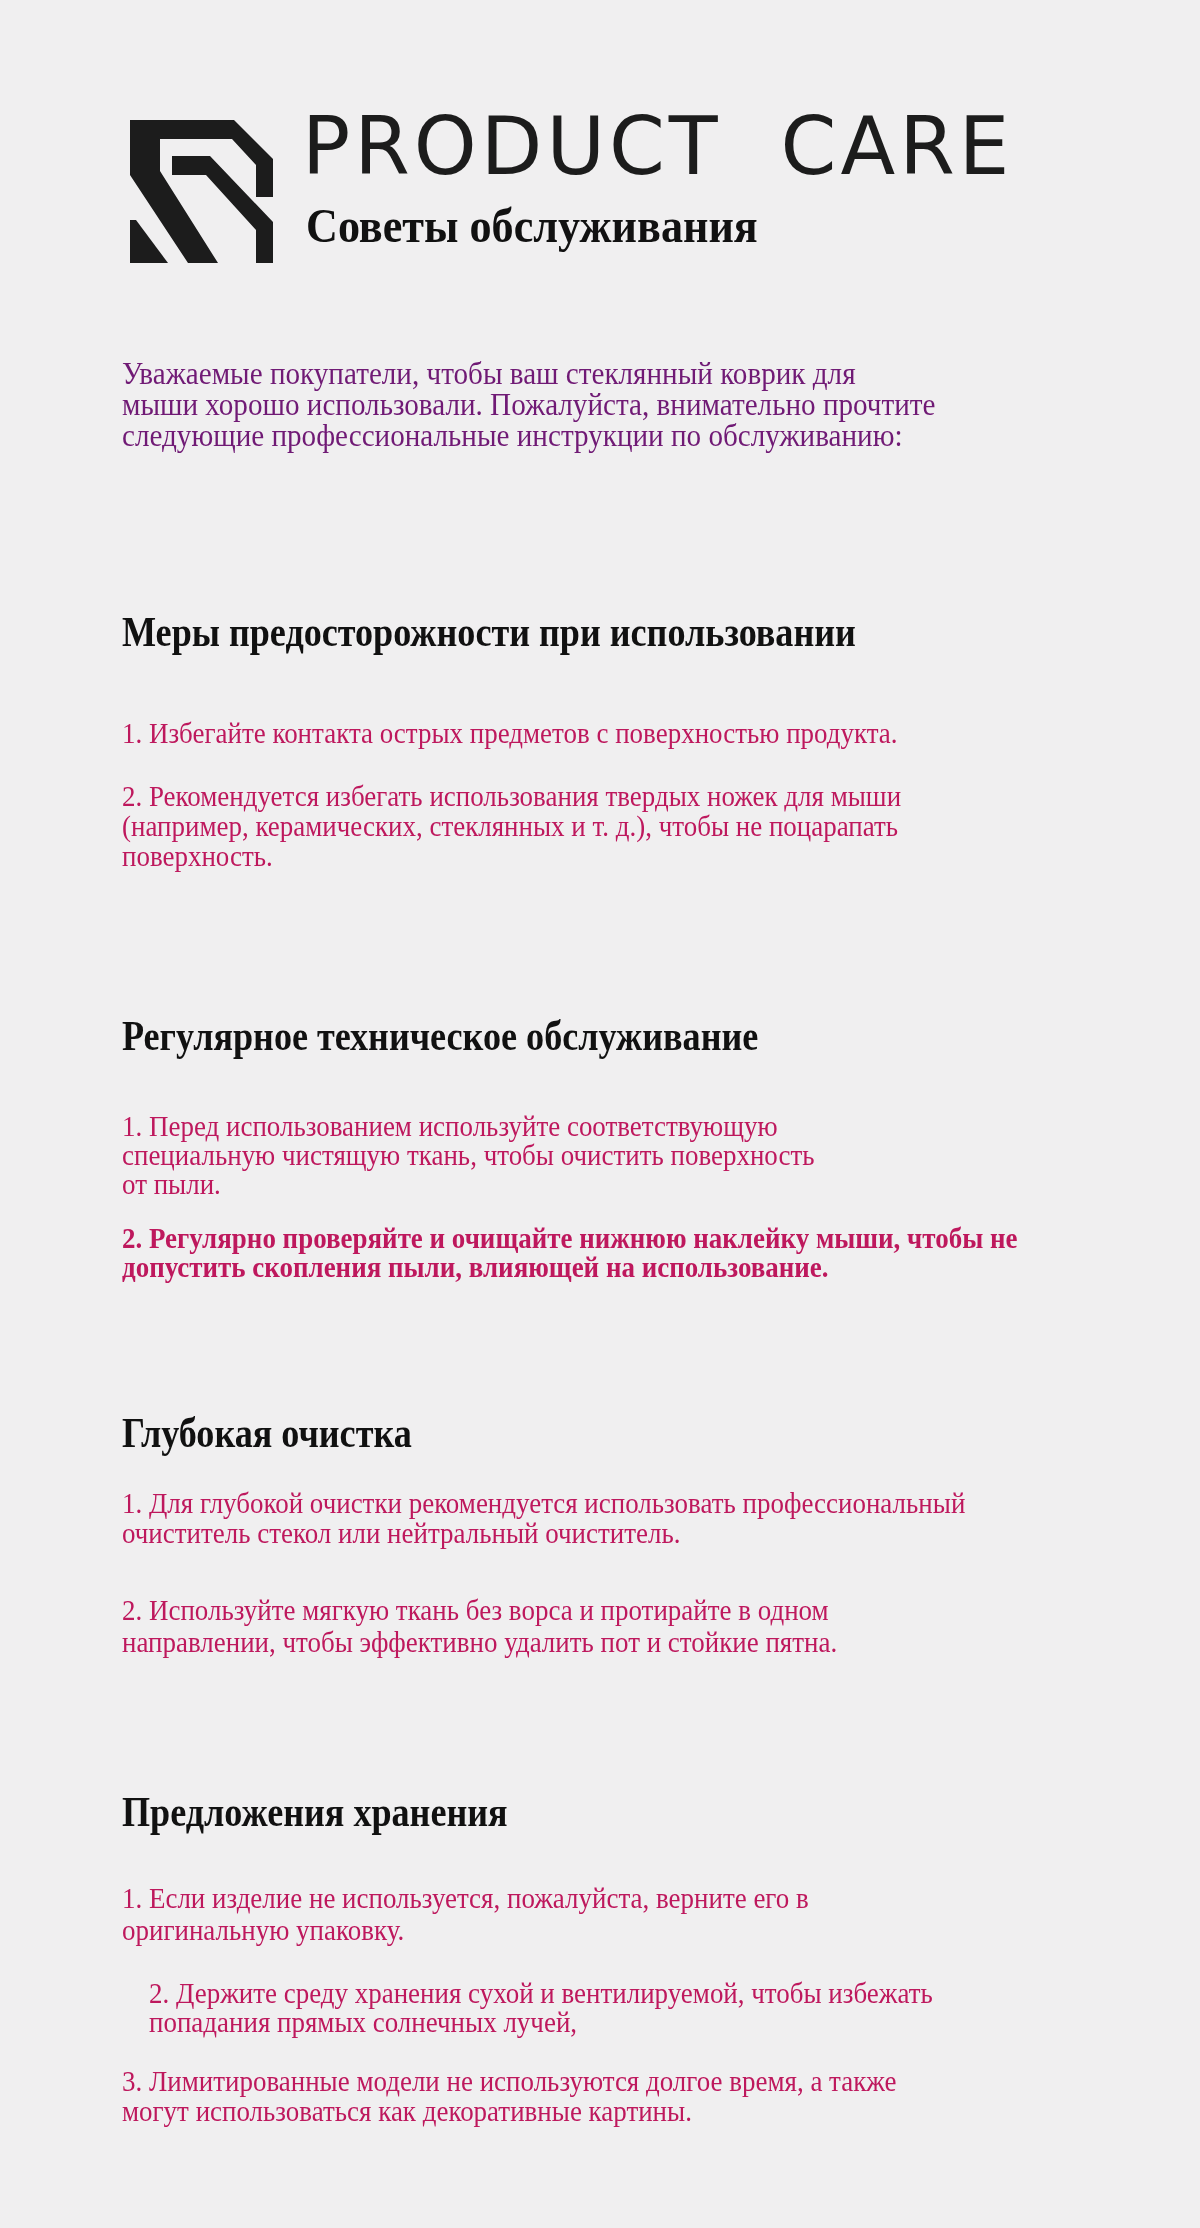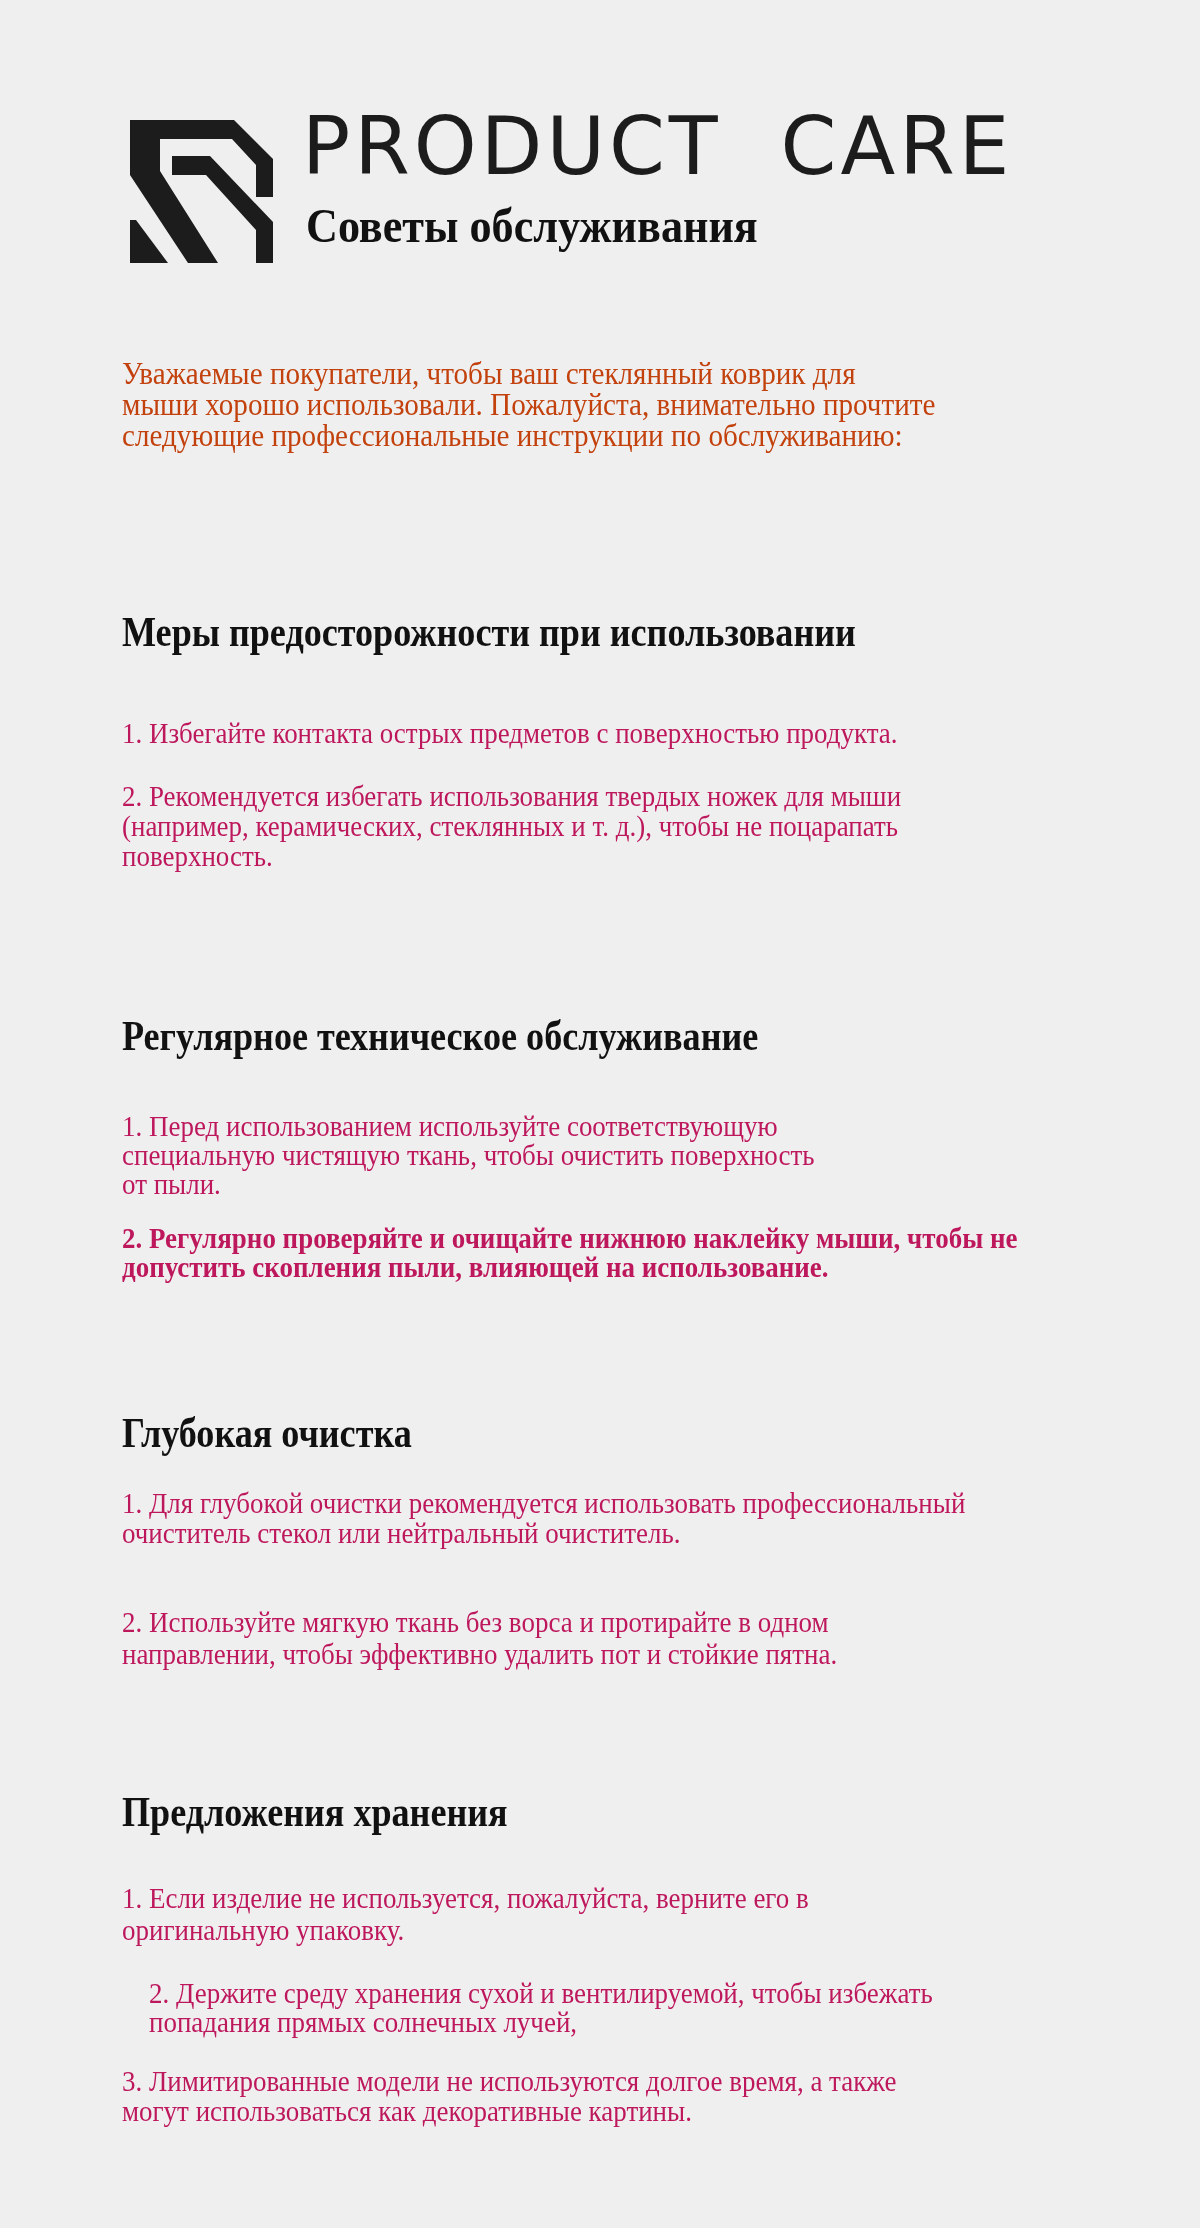--- a/index.html
+++ b/index.html
@@ -22,21 +22,21 @@
   .subtitle {
     left:306px; top:198px;
     font-family:"Liberation Serif", "DejaVu Serif", serif;
     font-size:48px; line-height:56px; font-weight:bold; color:#111;
     white-space:nowrap;
     transform-origin:left top; transform:scaleX(0.92);
   }
   .intro {
     left:122px; top:358px; width:1000px;
     font-family:"Liberation Serif", "DejaVu Serif", serif;
-    font-size:31px; line-height:31px; color:#c2410c;
+    font-size:31px; line-height:31px; color:#701a75;
   }
   .intro div { white-space:nowrap; transform-origin:left top; transform:scaleX(0.94); }
   .heading {
     left:122px;
     font-family:"Liberation Serif", "DejaVu Serif", serif;
     font-size:42px; line-height:48px; font-weight:bold; color:#111;
     white-space:nowrap; transform-origin:left top; transform:scaleX(0.86);
   }
   .item {
     left:122px; width:1050px;
@@ -88,21 +88,21 @@
 <div class="abs item" style="top:1224px; line-height:29px;font-weight:bold;">
   <div>2. Регулярно проверяйте и очищайте нижнюю наклейку мыши, чтобы не</div>
   <div>допустить скопления пыли, влияющей на использование.</div>
 </div>
 
 <div class="abs heading" style="top:1409px;">Глубокая очистка</div>
 <div class="abs item" style="top:1488px;">
   <div>1. Для глубокой очистки рекомендуется использовать профессиональный</div>
   <div>очиститель стекол или нейтральный очиститель.</div>
 </div>
-<div class="abs item" style="top:1594px; line-height:32px;margin-top:12px;">
+<div class="abs item" style="top:1594px; line-height:32px;">
   <div>2. Используйте мягкую ткань без ворса и протирайте в одном</div>
   <div>направлении, чтобы эффективно удалить пот и стойкие пятна.</div>
 </div>
 
 <div class="abs heading" style="top:1788px;">Предложения хранения</div>
 <div class="abs item" style="top:1882px; line-height:32px;">
   <div>1. Если изделие не используется, пожалуйста, верните его в</div>
   <div>оригинальную упаковку.</div>
 </div>
 <div class="abs item" style="top:1979px; line-height:29px;margin-left:27px;">

